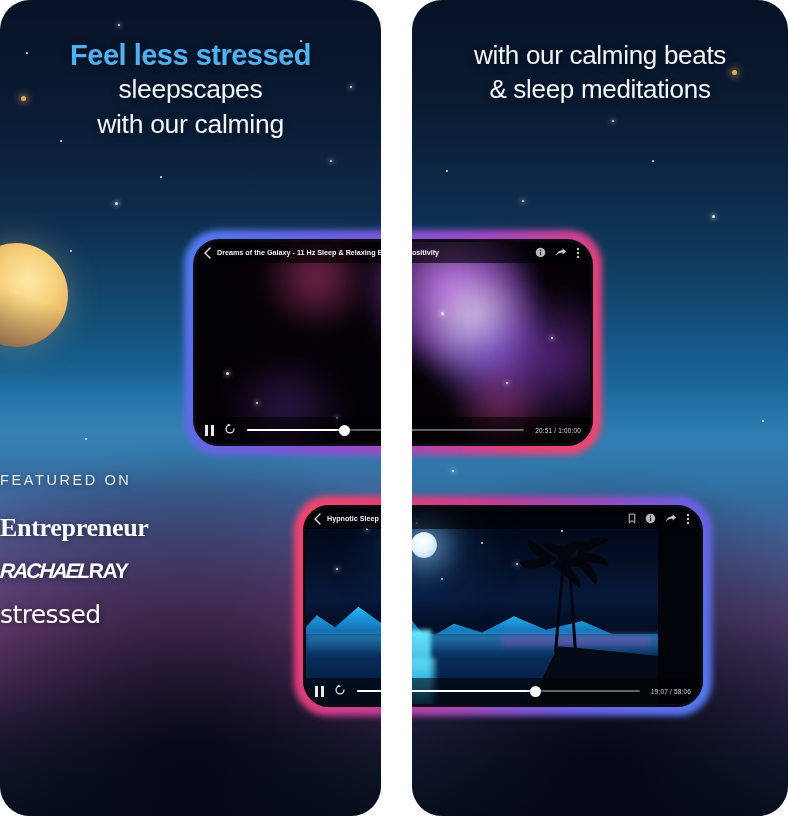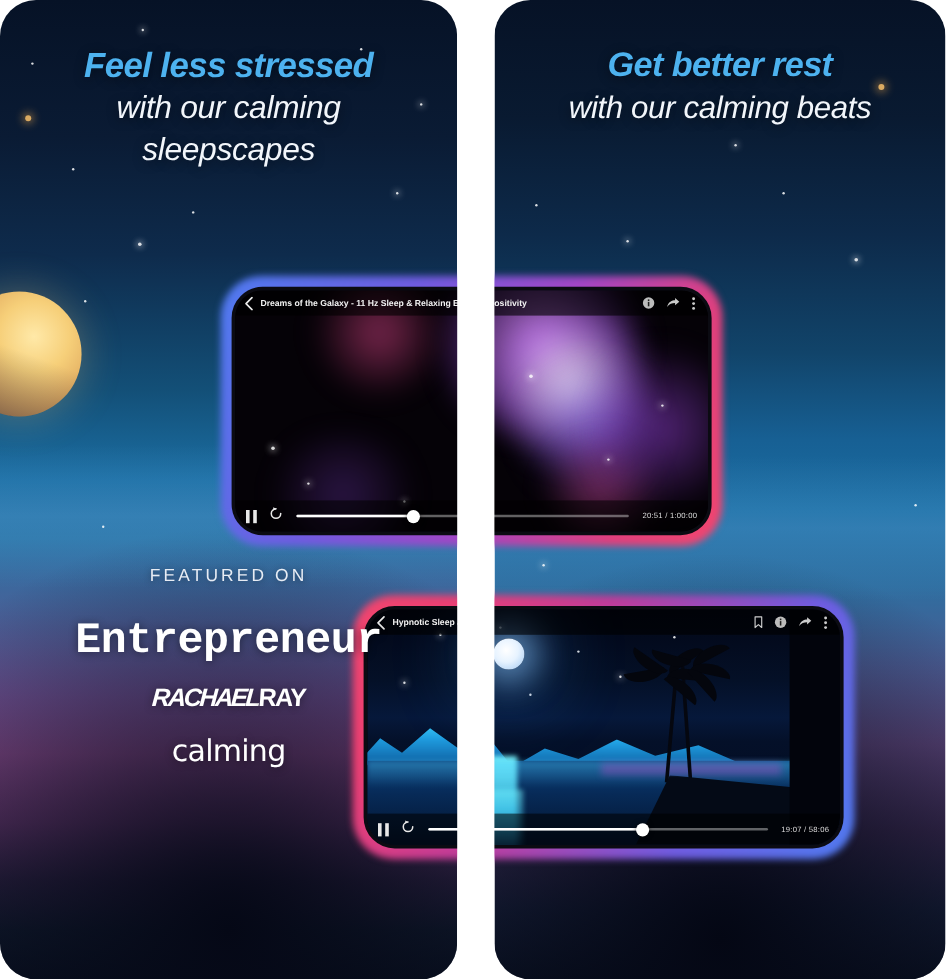--- a/index.html
+++ b/index.html
@@ -103,21 +103,20 @@
   }
   .star.glow { box-shadow: 0 0 5px 1px rgba(255,255,255,.65); }
   .star.amber { background: #ffc46b; box-shadow: 0 0 7px 2px rgba(255,180,80,.6); }
 
   
   .headline {
     position: absolute; left: 0; right: 0;
     text-align: center;
     padding: 0 23px;
     z-index: 6;
-    font-style: italic;
   }
   .headline-l { top: 38px; }
   .headline-r { top: 38px; }
   .h-accent {
     color: #4db2ef;
     font-weight: bold;
     font-size: 29px;
     letter-spacing: -0.5px;
     line-height: 1.18;
     text-shadow: 0 2px 10px rgba(0,0,0,.45);
@@ -275,42 +274,41 @@
     position: absolute;
     background: #040a16;
     filter: blur(1px);
   }
 
   
   .featured {
     position: absolute;
     left: 0; right: 0;
     top: 472px;
-    text-align: center;
     z-index: 6;
   }
   .feat-label {
     color: #e7ecf4;
     font-size: 14.5px;
     letter-spacing: 2.6px;
     margin-bottom: 22px;
     text-shadow: 0 1px 6px rgba(0,0,0,.4);
   }
   .logo { color: #fff; margin-bottom: 13px; text-shadow: 0 1px 7px rgba(0,0,0,.45); }
   .logo-cnn {
     font-size: 36px; font-weight: bold; letter-spacing: -3px;
     font-family: "Liberation Sans", sans-serif;
     -webkit-text-stroke: 2px #fff;
     color: transparent;
     margin-bottom: 16px;
   }
   .logo-mashable { font-size: 28px; font-weight: bold; letter-spacing: -1px; margin-bottom: 14px; }
   .logo-entrepreneur {
-    font-family: Liberation Mono, monospace;
-    font-size: 36px; font-weight: bold; letter-spacing: -.3px;
+    font-family: Liberation Serif, serif;
+    font-size: 26px; font-weight: bold; letter-spacing: -.3px;
     margin-bottom: 16px;
     margin-top: 25px;
   }
   .logo-rachael {
     font-size: 21px; font-weight: bold; letter-spacing: -1.2px;
     transform: skewX(-4deg);
     margin-bottom: 17px;
   }
   .logo-rachael .script { font-style: italic; letter-spacing: -2px; }
   .logo-engadget {
@@ -346,50 +344,50 @@
     <div class="star" style="left:60px;top:140px;width:2px;height:2px;"></div>
     <div class="star glow" style="left:115px;top:202px;width:3px;height:3px;"></div>
     <div class="star" style="left:160px;top:176px;width:2px;height:2px;"></div>
     <div class="star" style="left:70px;top:250px;width:2px;height:2px;"></div>
     <div class="star glow" style="left:330px;top:160px;width:2px;height:2px;"></div>
     <div class="star" style="left:85px;top:438px;width:2px;height:2px;"></div>
     <div class="star" style="left:340px;top:330px;width:2px;height:2px;"></div>
 
     <div class="headline headline-l">
       <div class="h-accent">Feel less stressed</div>
+      <div class="h-sub">sleepscapes</div>
       <div class="h-sub">with our calming</div>
-      <div class="h-sub">sleepscapes</div>
     </div>
 
     <div class="featured">
       <div class="feat-label">FEATURED ON</div>
       <div class="logo logo-entrepreneur">Entrepreneur</div>
       <div class="logo logo-rachael"><span class="script">RACHAEL</span><span>RAY</span></div>
-      <div class="logo logo-engadget">calming</div>
+      <div class="logo logo-engadget">stressed</div>
     </div>
   </div>
 
   <div class="panel panel-right">
     <div class="sky sky-right"></div>
     <div class="horizon horizon-r"></div>
 
     <div class="star" style="left:34px;top:170px;width:2px;height:2px;"></div>
     <div class="star amber" style="left:320px;top:70px;width:5px;height:5px;"></div>
     <div class="star glow" style="left:110px;top:200px;width:2px;height:2px;"></div>
     <div class="star" style="left:240px;top:160px;width:2px;height:2px;"></div>
     <div class="star glow" style="left:300px;top:215px;width:3px;height:3px;"></div>
     <div class="star" style="left:60px;top:300px;width:2px;height:2px;"></div>
     <div class="star glow" style="left:200px;top:120px;width:2px;height:2px;"></div>
     <div class="star" style="left:150px;top:360px;width:2px;height:2px;"></div>
     <div class="star" style="left:350px;top:420px;width:2px;height:2px;"></div>
     <div class="star glow" style="left:40px;top:470px;width:2px;height:2px;"></div>
 
     <div class="headline headline-r">
-      <div class="h-accent">Get better rest</div>
       <div class="h-sub">with our calming beats</div>
+      <div class="h-sub">&amp; sleep meditations</div>
     </div>
   </div>
 
   <div class="phone" id="phone1">
     <div class="phone-glow glow-a"></div>
     <div class="phone-body">
       <div class="screen-inner">
 
         <div class="nebula">
           <div class="nb" style="left:160px;top:-30px;width:190px;height:150px;background:radial-gradient(circle,rgba(220,140,255,.85),rgba(150,70,220,.35) 55%,transparent 72%);"></div>

